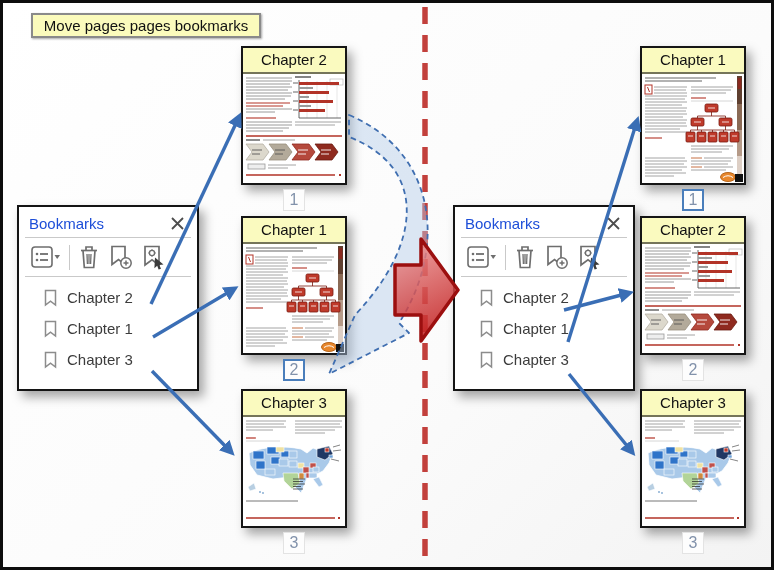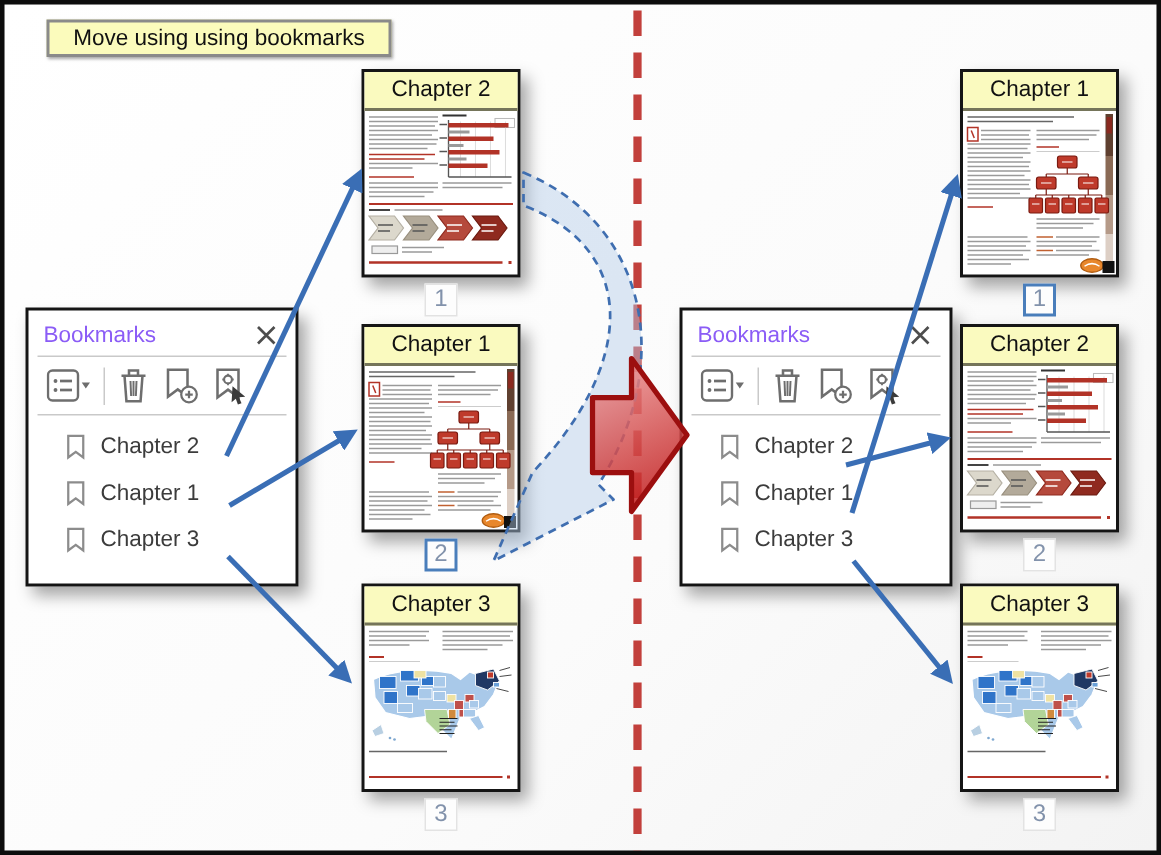--- a/index.html
+++ b/index.html
@@ -15,21 +15,21 @@
     font-size:15px; color:#111; text-align:center; line-height:21px;
     box-shadow:1px 1px 2px rgba(0,0,0,.35);
   }
   
   .panel {
     position:absolute; width:182px; height:186px; background:#fff;
     border:2px solid #141414; box-sizing:border-box;
     box-shadow:5px 6px 10px rgba(0,0,0,.35);
   }
   .panel-header { display:flex; justify-content:space-between; align-items:center; padding:8px 12px 5px 10px; }
-  .panel-title { font-size:15px; color:#8b5cf6; }
+  .panel-title { font-size:15px; color:#1d4ed8; }
   .panel hr { border:none; border-top:1px solid #c9c9c9; margin:0 6px; }
   .panel-toolbar { display:flex; align-items:center; gap:8px; padding:6px 6px 6px 12px; }
   .tb-divider { width:1px; height:25px; background:#c9c9c9; }
   .bm-list { padding:5px 0 0 24px; }
   .bm-item { display:flex; align-items:center; gap:9px; height:31px; font-size:15px; color:#3c3c3c; }
   .icon-btn { display:flex; align-items:center; cursor:default; }
   
   .page {
     position:absolute; width:106px; height:139px; background:#fff;
     border:2px solid #151515; box-sizing:border-box;
@@ -49,21 +49,21 @@
   }
   .num.selected { border:2px solid #4a7ebb; padding:0 3px; }
   
   .overlay { position:absolute; left:0; top:0; pointer-events:none; }
 </style>
 </head>
 <body>
 
 <div id="stage">
 
-  <div class="banner">Move using using bookmarks</div>
+  <div class="banner">Move pages pages bookmarks</div>
 
   <div class="panel" style="left:14px; top:202px;">
     <div class="panel-header">
       <span class="panel-title">Bookmarks</span>
       <span class="icon-btn">
         <svg width="15" height="15" viewBox="0 0 15 15">
             <path d="M2 2 L13 13 M13 2 L2 13" stroke="#4d4d4d" stroke-width="1.8" fill="none"></path>
           </svg>
       </span>
     </div>

